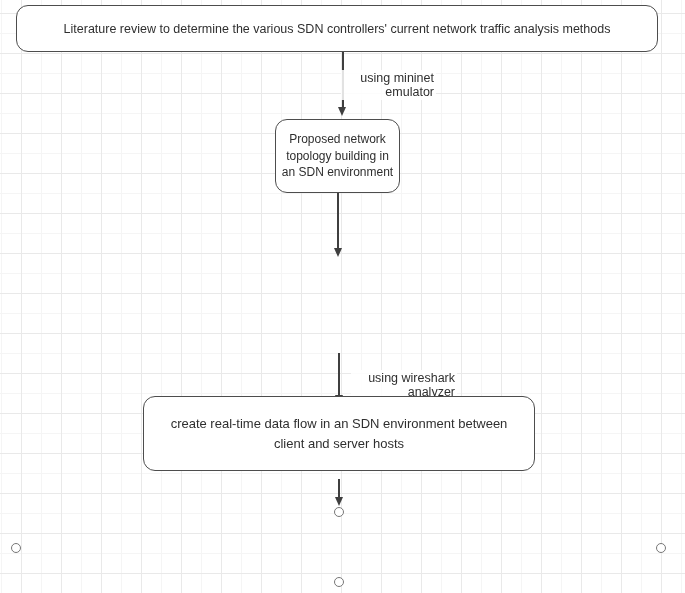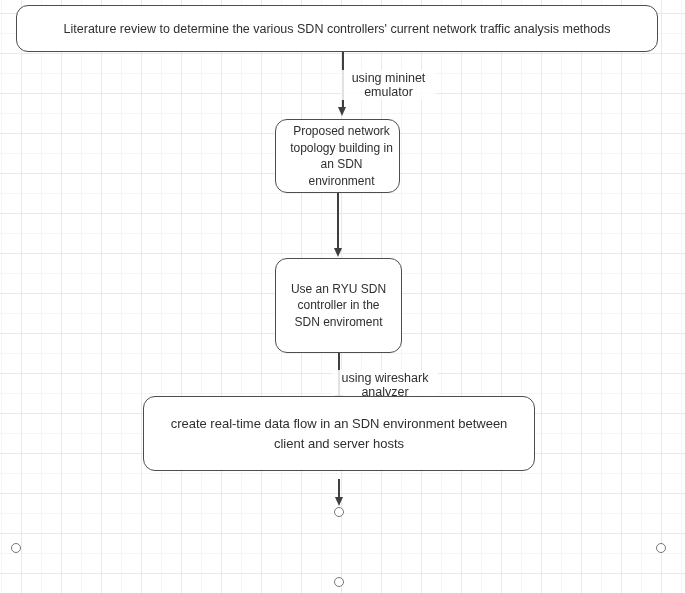--- a/index.html
+++ b/index.html
@@ -41,21 +41,21 @@
     text-align: center;
     color: var(--text);
   }
   .node-label {
     white-space: pre-line;
     width: 100%;
     padding: 0 4px;
   }
   #node-literature   { left: 16px;  top: 5px;   width: 642px; height: 47px; }
   #node-literature .node-label { font-size: 12.5px; white-space: nowrap; padding: 0; }
-  #node-topology     { left: 275px; top: 119px; width: 125px; height: 74px; padding-left: 8px; }
+  #node-topology     { left: 275px; top: 119px; width: 125px; height: 74px; }
   #node-topology .node-label { font-size: 12px; line-height: 16.5px; }
   #node-ryu          { left: 275px; top: 258px; width: 127px; height: 95px; }
   #node-ryu .node-label { font-size: 12px; line-height: 16.5px; }
   #node-dataflow     { left: 143px; top: 396px; width: 392px; height: 75px; }
   #node-dataflow .node-label { font-size: 13px; line-height: 20px; }
   #node-analysis     { left: 16px;  top: 513px; width: 645px; height: 69px; }
   #node-analysis .node-label { font-size: 13.5px; line-height: 20px; }
 
   .edge-line {
     position: absolute;
@@ -76,27 +76,27 @@
   #edge3-line { left: 338.25px; top: 353px; height: 42px; }
   #edge3-head { left: 334.5px;  top: 395px; }
   #edge4-line { left: 338.25px; top: 479px; height: 18px; }
   #edge4-head { left: 334.5px;  top: 497px; }
 
   .edge-label {
     position: absolute;
     font-size: 12.5px;
     line-height: 14px;
     color: var(--text);
-    text-align: center;
+    text-align: right;
     white-space: pre-line;
     background: rgba(255,255,255,0.85);
     padding: 1px 2px;
   }
   #edge-label-mininet   { left: 341px; top: 70px;  width: 95px; }
-  #edge-label-wireshark { left: 332px; top: 370px; width: 106px; }
+  #edge-label-wireshark { left: 351px; top: 370px; width: 106px; }
 
   .handle {
     position: absolute;
     width: 10px; height: 10px;
     border-radius: 50%;
     background: #ffffff;
     border: 1.5px solid var(--handle-stroke);
   }
   #handle-top    { left: 333.5px; top: 507px; }
   #handle-left   { left: 11px;    top: 543px; }
@@ -119,25 +119,20 @@
 
   <div class="node" id="node-topology">
     <span class="node-label">Proposed network
 topology building in
 an SDN environment</span>
   </div>
 
   <div class="edge-line" id="edge2-line"></div>
   <div class="arrowhead" id="edge2-head"></div>
 
-  <div class="node" id="node-ryu">
-    <span class="node-label">Use an RYU SDN
-controller in the
-SDN enviroment</span>
-  </div>
 
   <div class="edge-line" id="edge3-line"></div>
   <div class="arrowhead" id="edge3-head"></div>
   <div class="edge-label" id="edge-label-wireshark">using wireshark
 analyzer</div>
 
   <div class="node" id="node-dataflow">
     <span class="node-label">create real-time data flow in an SDN environment between
 client and server hosts</span>
   </div>

